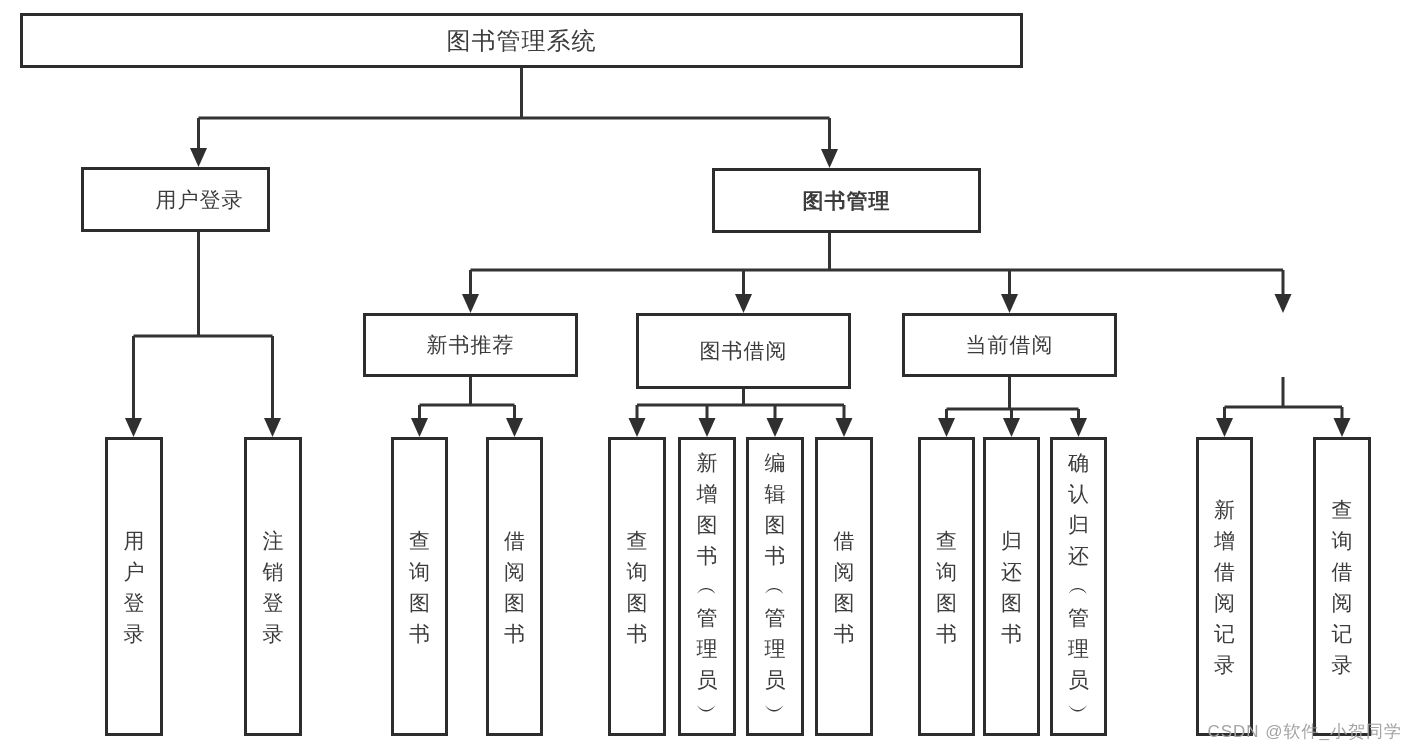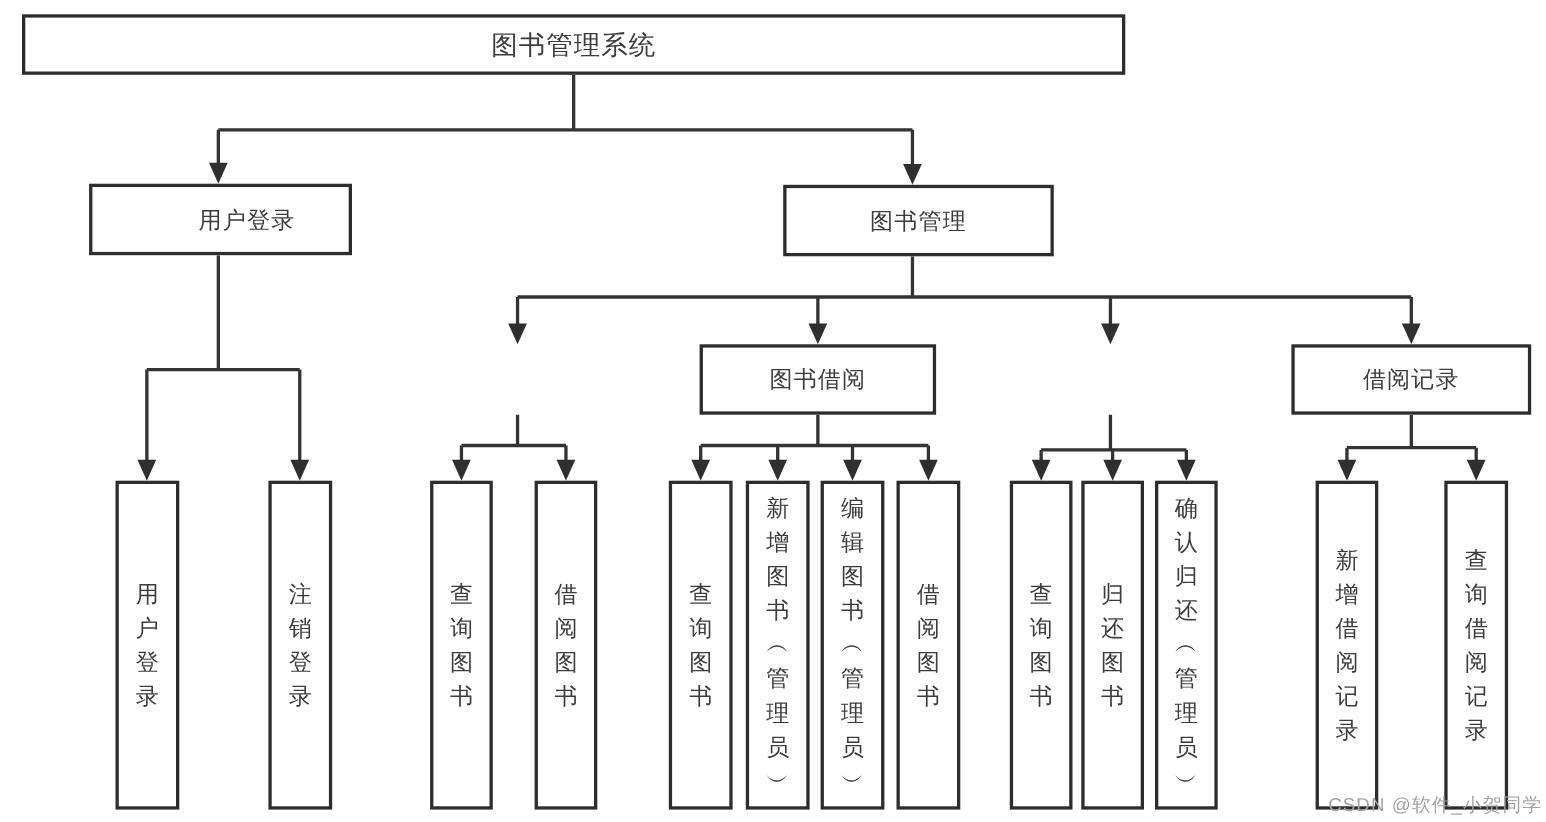--- a/index.html
+++ b/index.html
@@ -62,25 +62,26 @@
       <polygon points="938,418 955,418 946.5,437"></polygon>
       <polygon points="1003,418 1020,418 1011.5,437"></polygon>
       <polygon points="1070,418 1087,418 1078.5,437"></polygon>
       <polygon points="1216,418 1233,418 1224.5,437"></polygon>
       <polygon points="1333.5,418 1350.5,418 1342,437"></polygon>
     </g>
   </svg>
 
   <div class="node root" style="left:20px;top:13px;width:1003px;height:55px;">图书管理系统</div>
 
-  <div class="node" style="left:81px;top:167px;width:239px;height:65px;padding-left:48px;">用户登录</div>
-  <div class="node" style="left:712px;top:168px;width:246px;height:65px;">图书管理</div>
+  <div class="node" style="left:81px;top:167px;width:189px;height:65px;padding-left:48px;">用户登录</div>
+  <div class="node" style="left:712px;top:168px;width:269px;height:65px;font-weight:bold;">图书管理</div>
 
-  <div class="node" style="left:636px;top:313px;width:215px;height:64px;">图书借阅</div>
-  <div class="node" style="left:1174px;top:313px;width:218px;height:64px;">借阅记录</div>
+  <div class="node" style="left:363px;top:313px;width:215px;height:64px;">新书推荐</div>
+  <div class="node" style="left:636px;top:313px;width:215px;height:76px;">图书借阅</div>
+  <div class="node" style="left:902px;top:313px;width:215px;height:64px;">当前借阅</div>
 
   <div class="node vnode" style="left:105px;top:437px;width:58px;height:299px;">
       <span class="vchar">用</span>
       <span class="vchar">户</span>
       <span class="vchar">登</span>
       <span class="vchar">录</span>
     </div>
   <div class="node vnode" style="left:244px;top:437px;width:58px;height:299px;">
       <span class="vchar">注</span>
       <span class="vchar">销</span>

